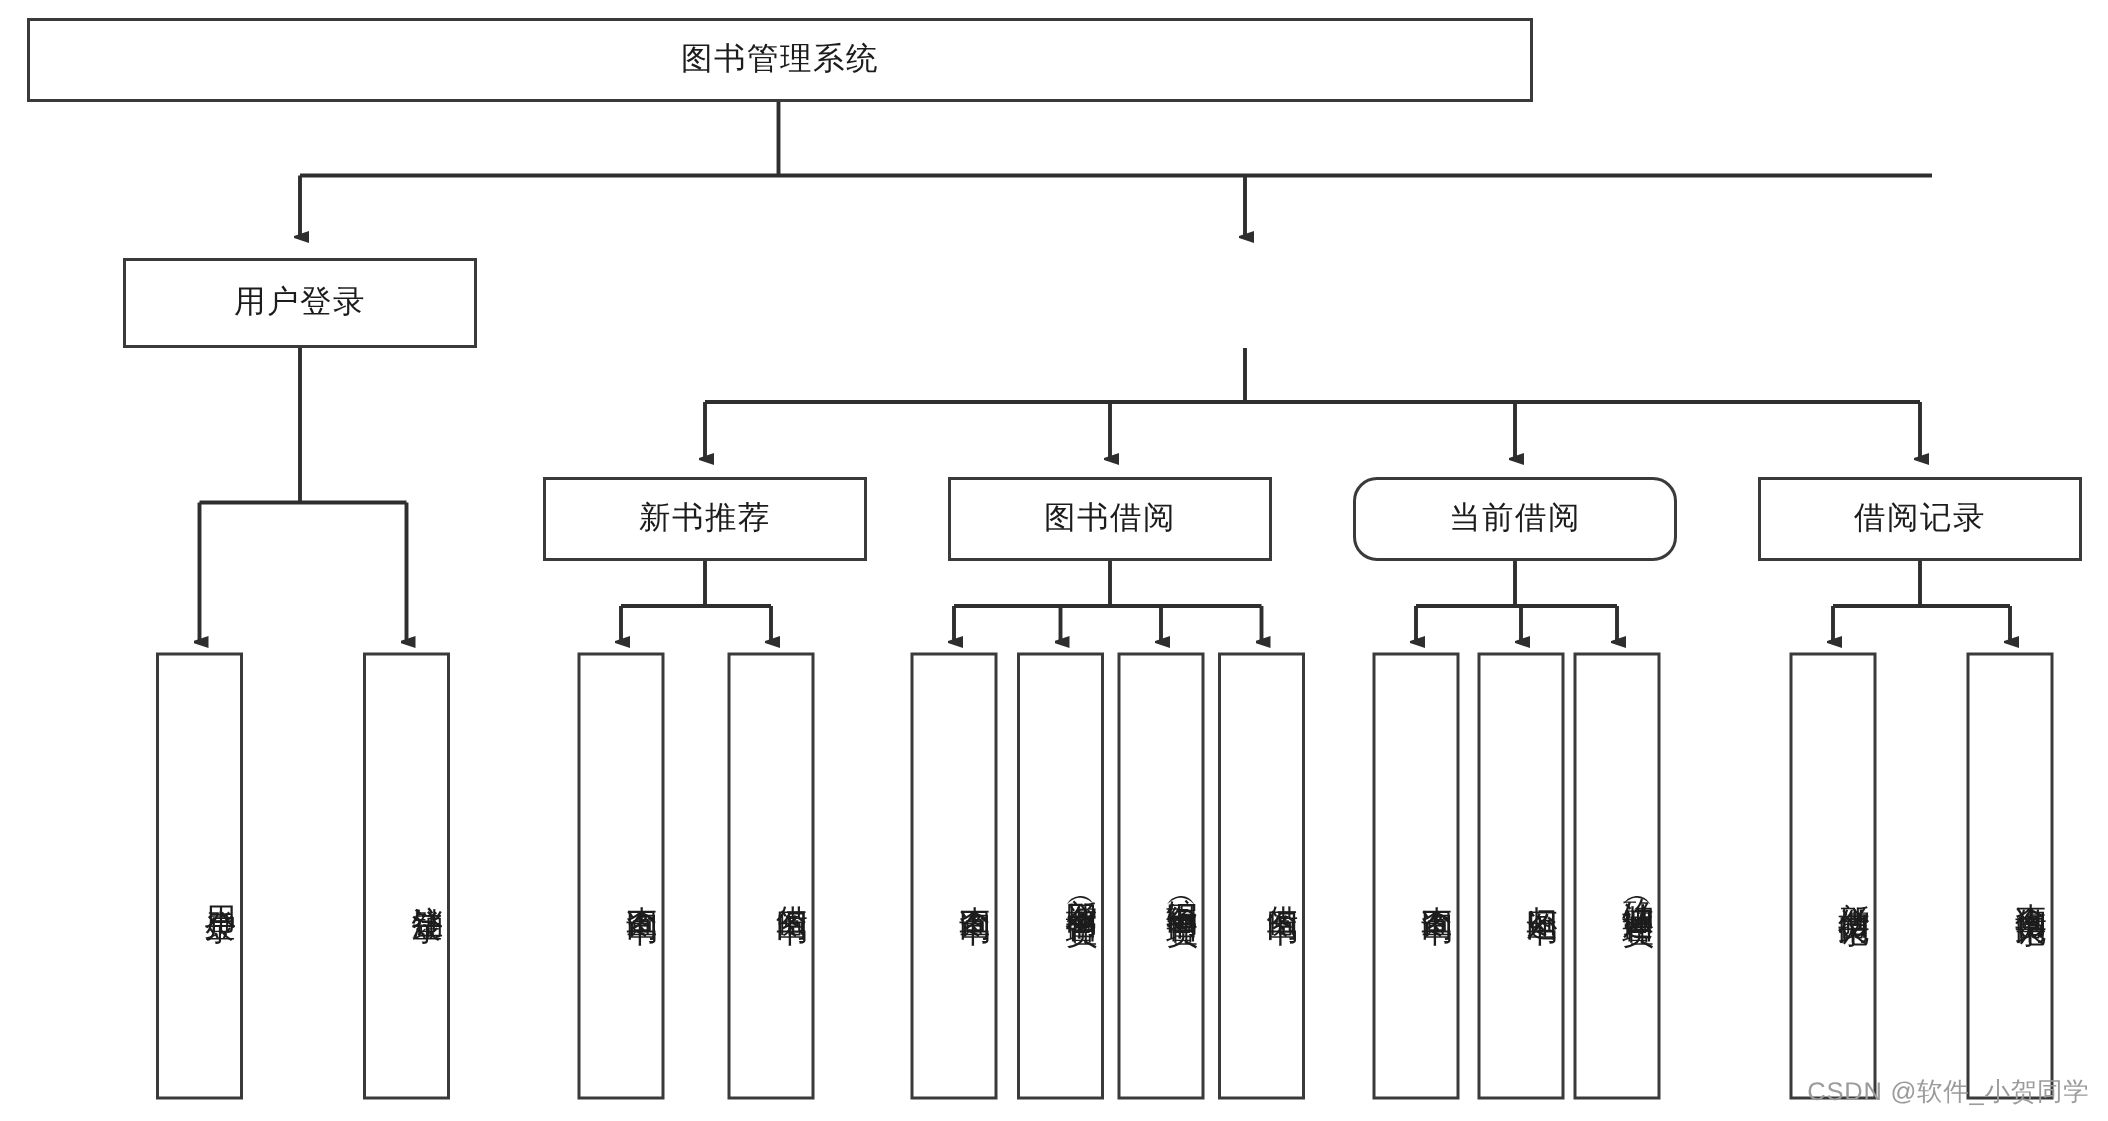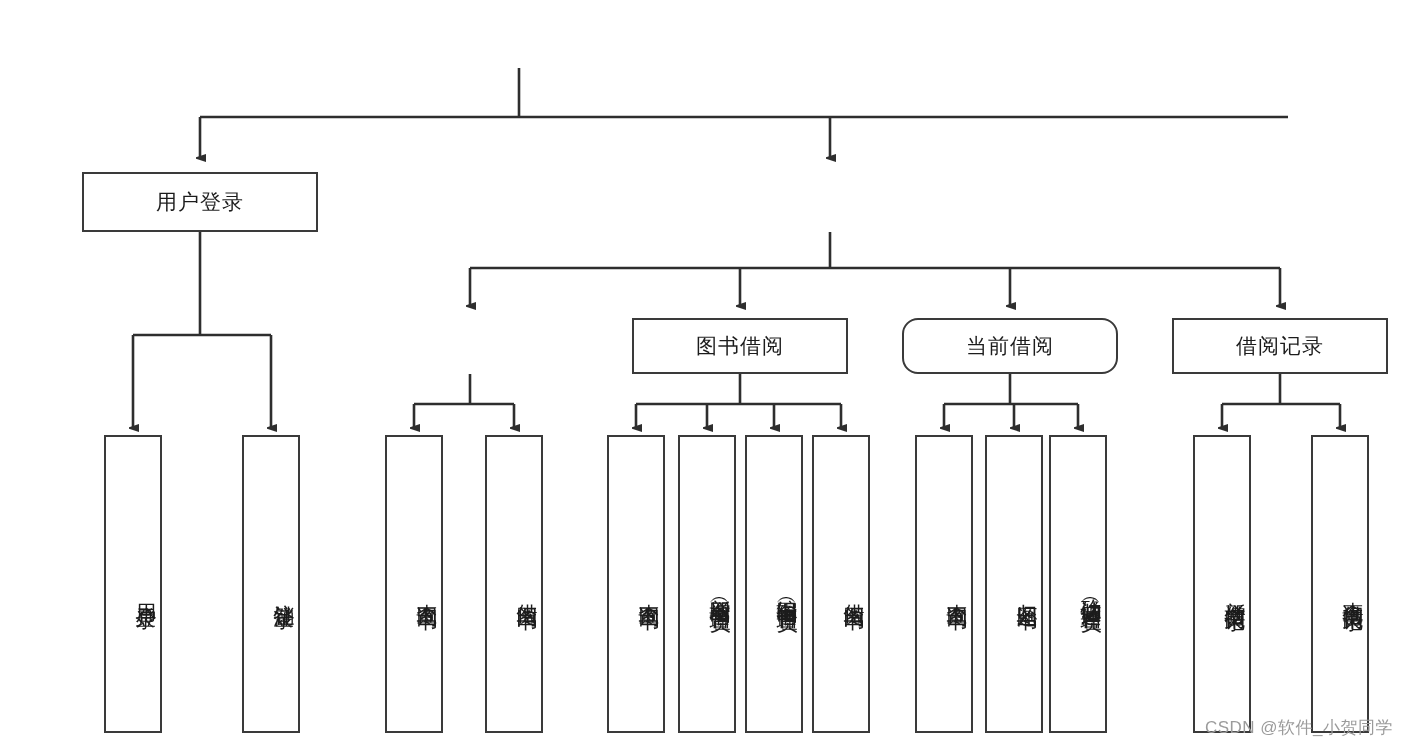--- a/index.html
+++ b/index.html
@@ -116,25 +116,31 @@
       <path d="M1014,404 L1014,428" marker-end="url(#arrow)"></path>
       <path d="M1078,404 L1078,428" marker-end="url(#arrow)"></path>
 
       <path d="M1280,374 L1280,404"></path>
       <path d="M1222,404 L1340,404"></path>
       <path d="M1222,404 L1222,428" marker-end="url(#arrow)"></path>
       <path d="M1340,404 L1340,428" marker-end="url(#arrow)"></path>
     </g>
   </svg>
 
+  <div class="node horiz" style="left:18px; top:12px; width:1004px; height:56px;">
+    <span>图书管理系统</span>
+  </div>
 
   <div class="node horiz" style="left:82px; top:172px; width:236px; height:60px;">
     <span>用户登录</span>
   </div>
 
+  <div class="node horiz" style="left:362px; top:318px; width:216px; height:56px;">
+    <span>新书推荐</span>
+  </div>
   <div class="node horiz" style="left:632px; top:318px; width:216px; height:56px;">
     <span>图书借阅</span>
   </div>
   <div class="node horiz" style="left:902px; top:318px; width:216px; height:56px;border-radius:16px;">
     <span>当前借阅</span>
   </div>
   <div class="node horiz" style="left:1172px; top:318px; width:216px; height:56px;">
     <span>借阅记录</span>
   </div>
 

